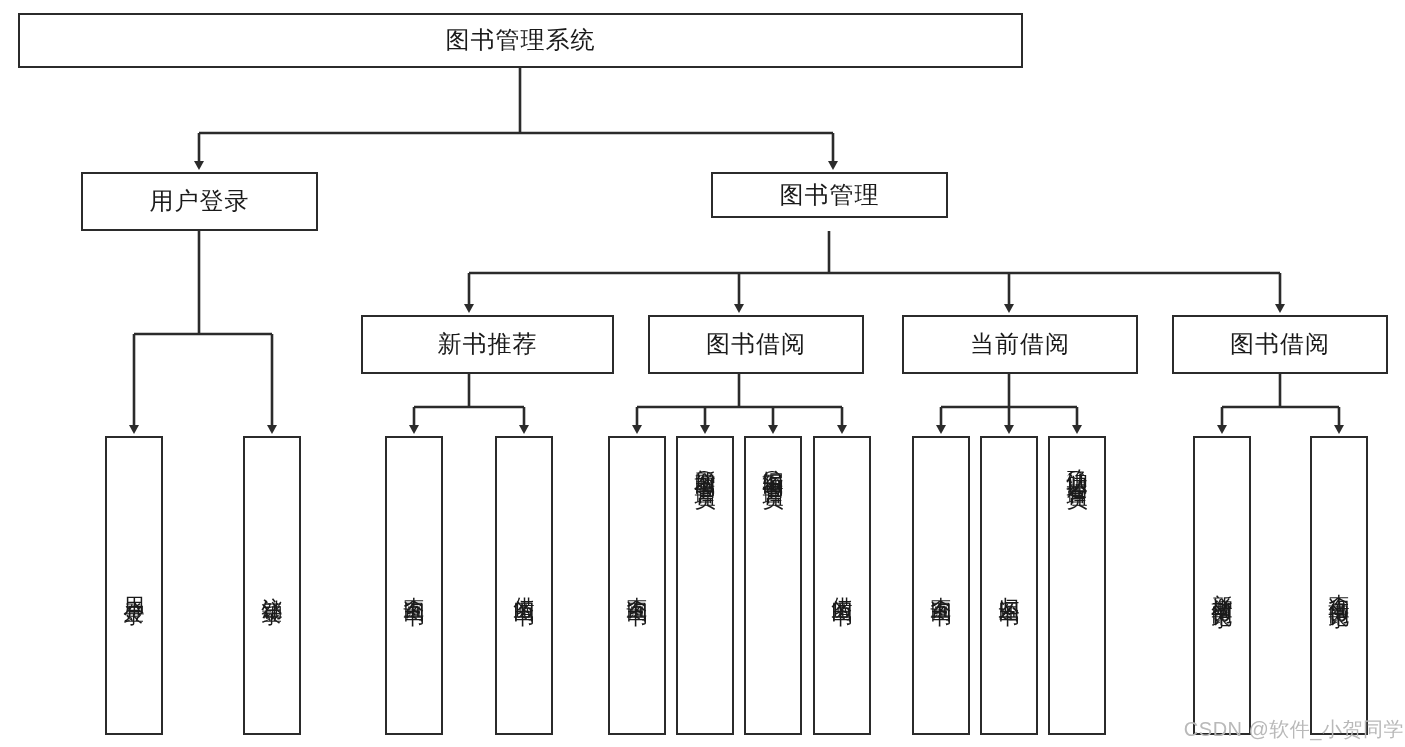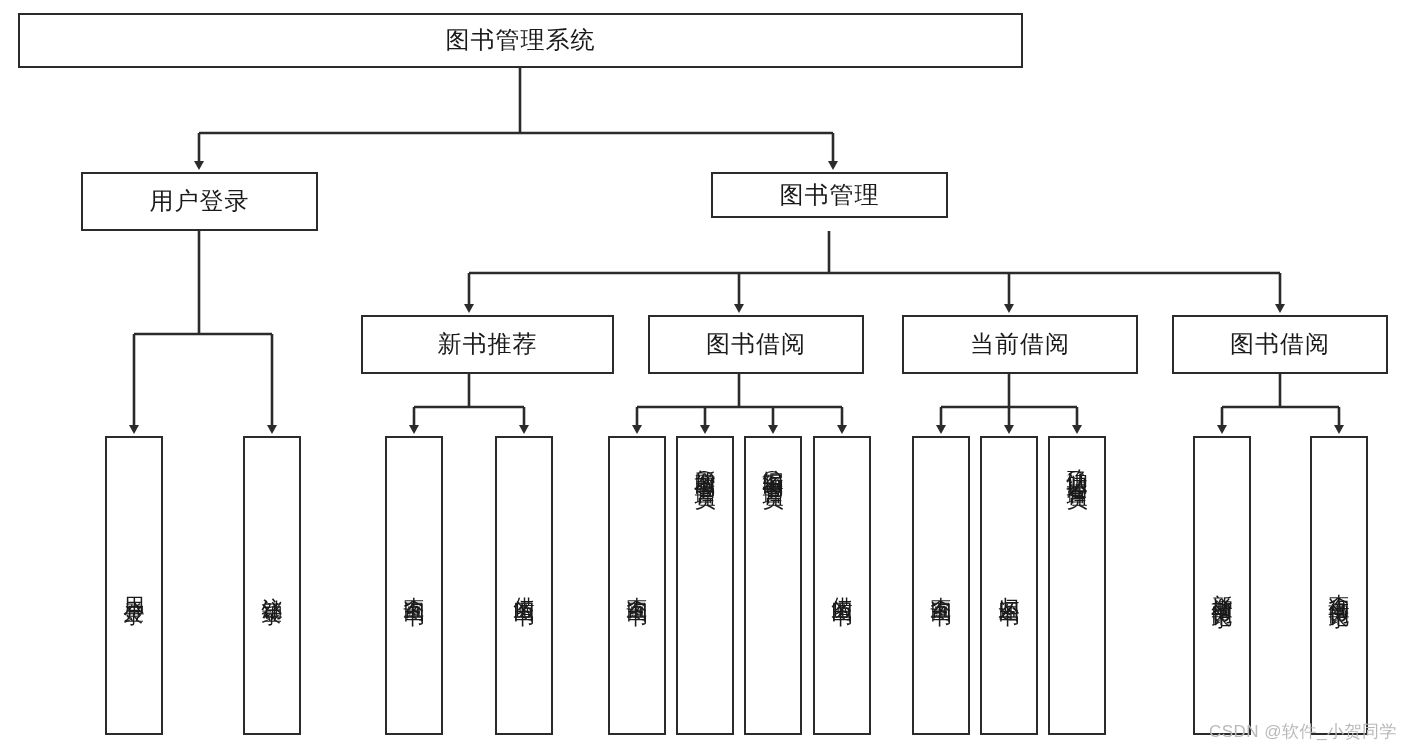--- a/index.html
+++ b/index.html
@@ -52,23 +52,23 @@
     letter-spacing: 3px;
     line-height: 1.05;
     white-space: nowrap;
   }
   .node-v.node-v-center {
     align-items: center;
     padding-top: 0;
   }
   #watermark {
     position: absolute;
-    right: 8px;
+    right: 1px;
     bottom: 4px;
-    font-size: 17px;
+    font-size: 20px;
     color: #b9b9b9;
     letter-spacing: 0.5px;
     white-space: nowrap;
     pointer-events: none;
   }
 </style>
 </head>
 <body>
 
 <div id="canvas">

